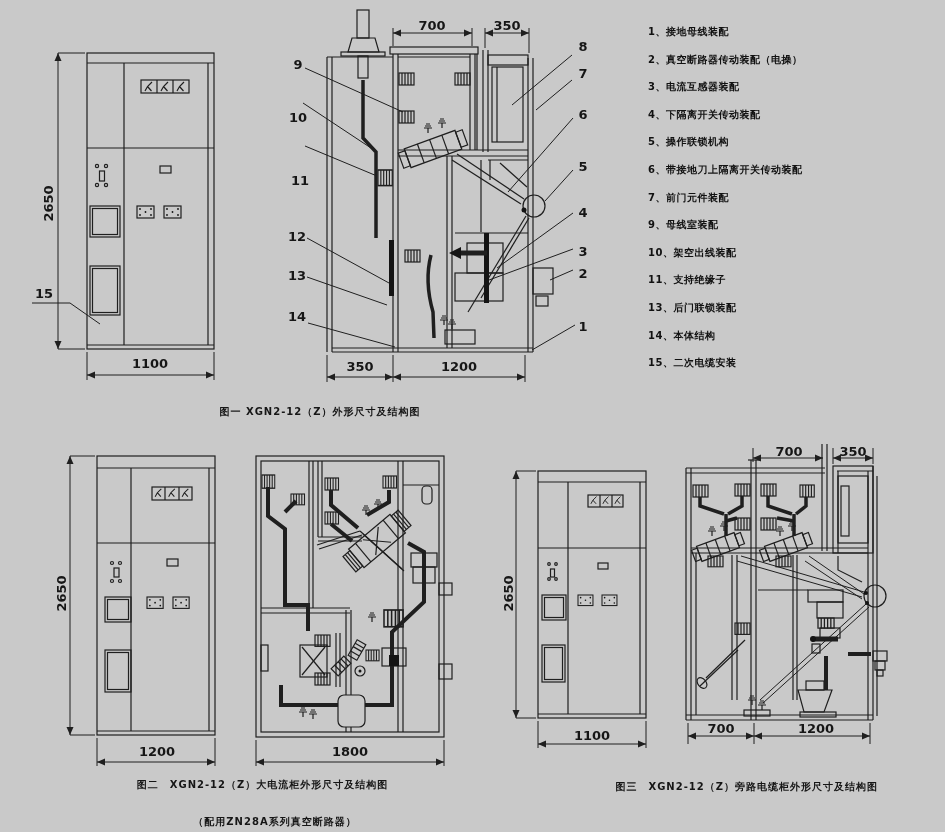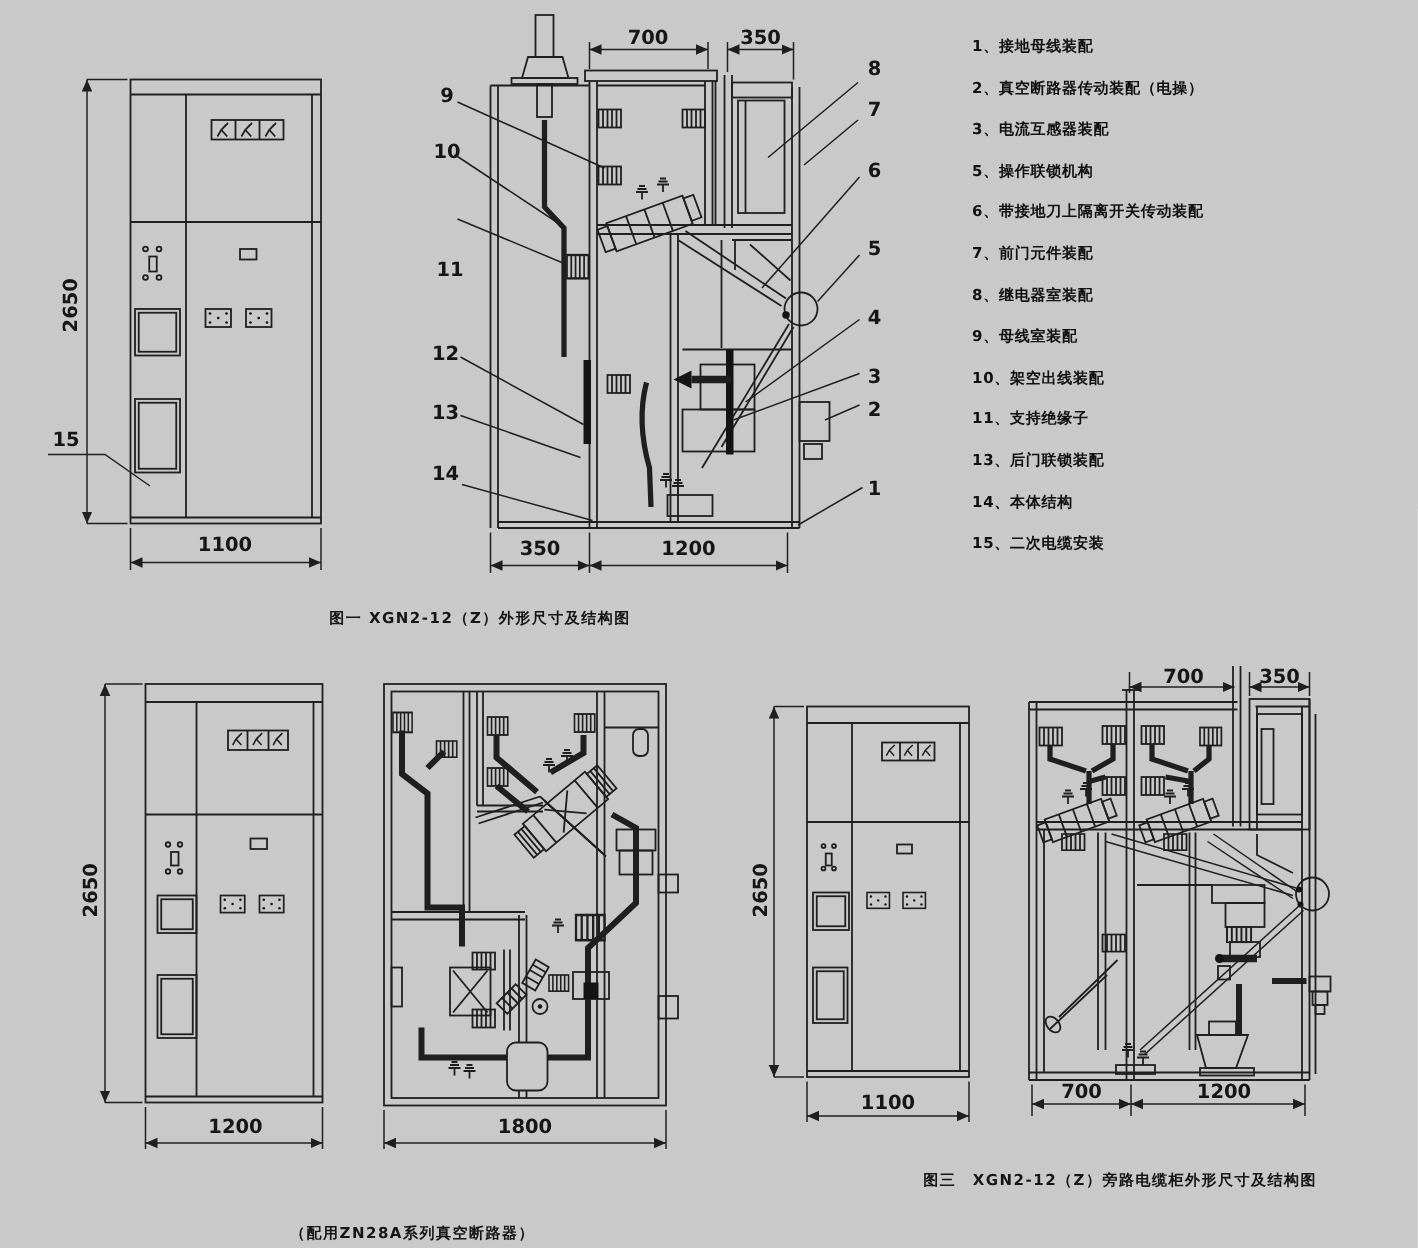--- a/index.html
+++ b/index.html
@@ -454,57 +454,58 @@
 <div class="lbl dim vdim" style="left:26px;top:196px;">2650</div>
 <div class="lbl dim" style="left:30px;top:286px;width:28px;">15</div>
 <div class="lbl dim" style="left:125px;top:356px;width:50px;">1100</div>
 
 <div class="lbl dim" style="left:410px;top:18px;width:44px;">700</div>
 <div class="lbl dim" style="left:485px;top:18px;width:44px;">350</div>
 <div class="lbl dim" style="left:338px;top:359px;width:44px;">350</div>
 <div class="lbl dim" style="left:434px;top:359px;width:50px;">1200</div>
 
 <div class="lbl co" style="left:287px;top:57px;">9</div>
-<div class="lbl co" style="left:287px;top:94px;">10</div>
+<div class="lbl co" style="left:287px;top:110px;">10</div>
 <div class="lbl co" style="left:289px;top:134px;margin-top:39px;">11</div>
 <div class="lbl co" style="left:286px;top:229px;">12</div>
 <div class="lbl co" style="left:286px;top:268px;">13</div>
 <div class="lbl co" style="left:286px;top:309px;">14</div>
 <div class="lbl co" style="left:572px;top:39px;">8</div>
 <div class="lbl co" style="left:572px;top:66px;">7</div>
 <div class="lbl co" style="left:572px;top:107px;">6</div>
 <div class="lbl co" style="left:572px;top:159px;">5</div>
 <div class="lbl co" style="left:572px;top:205px;">4</div>
 <div class="lbl co" style="left:572px;top:244px;">3</div>
 <div class="lbl co" style="left:572px;top:266px;">2</div>
 <div class="lbl co" style="left:572px;top:319px;">1</div>
 
 <div class="lbl cap" style="left:155px;top:405px;width:330px;">图一 XGN2-12（Z）外形尺寸及结构图</div>
+<div class="lbl cap" style="left:90px;top:778px;width:345px;">图二　XGN2-12（Z）大电流柜外形尺寸及结构图</div>
 <div class="lbl cap" style="left:90px;top:803px;width:370px;margin-top:12px;">（配用ZN28A系列真空断路器）</div>
 <div class="lbl cap" style="left:510px;top:780px;width:368px;text-align:right;">图三　XGN2-12（Z）旁路电缆柜外形尺寸及结构图</div>
 
 <div class="lbl dim vdim" style="left:39px;top:586px;">2650</div>
 <div class="lbl dim" style="left:132px;top:744px;width:50px;">1200</div>
 <div class="lbl dim" style="left:325px;top:744px;width:50px;">1800</div>
 
 <div class="lbl dim vdim" style="left:486px;top:586px;">2650</div>
 <div class="lbl dim" style="left:567px;top:728px;width:50px;">1100</div>
 <div class="lbl dim" style="left:767px;top:444px;width:44px;">700</div>
 <div class="lbl dim" style="left:831px;top:444px;width:44px;">350</div>
 <div class="lbl dim" style="left:699px;top:721px;width:44px;">700</div>
 <div class="lbl dim" style="left:791px;top:721px;width:50px;">1200</div>
 
 <div id="legend">
   <div class="legend-item">1、接地母线装配</div>
   <div class="legend-item">2、真空断路器传动装配（电操）</div>
   <div class="legend-item">3、电流互感器装配</div>
+  <div class="legend-item">4、下隔离开关传动装配</div>
   <div class="legend-item">5、操作联锁机构</div>
   <div class="legend-item">6、带接地刀上隔离开关传动装配</div>
   <div class="legend-item">7、前门元件装配</div>
-  <div class="legend-item">8、继电器室装配</div>
   <div class="legend-item">9、母线室装配</div>
   <div class="legend-item">10、架空出线装配</div>
   <div class="legend-item">11、支持绝缘子</div>
   <div class="legend-item">13、后门联锁装配</div>
   <div class="legend-item">14、本体结构</div>
   <div class="legend-item">15、二次电缆安装</div>
 </div>
 
 </div>
 

